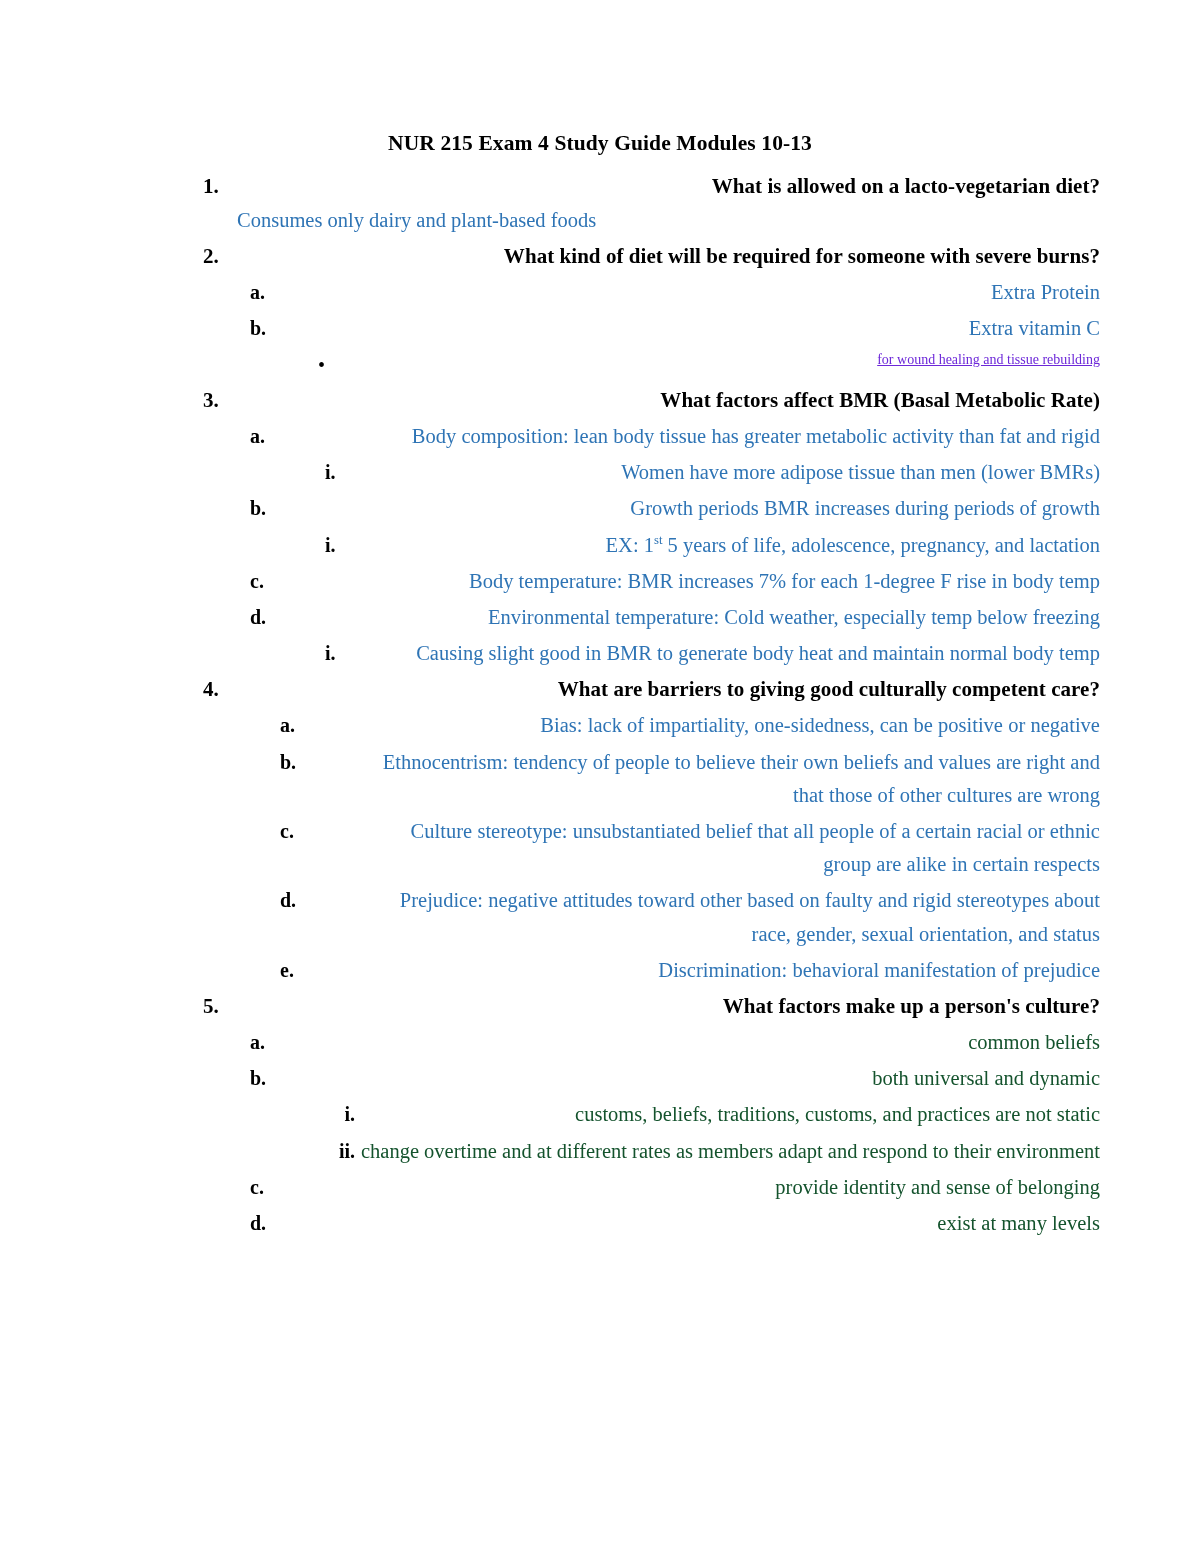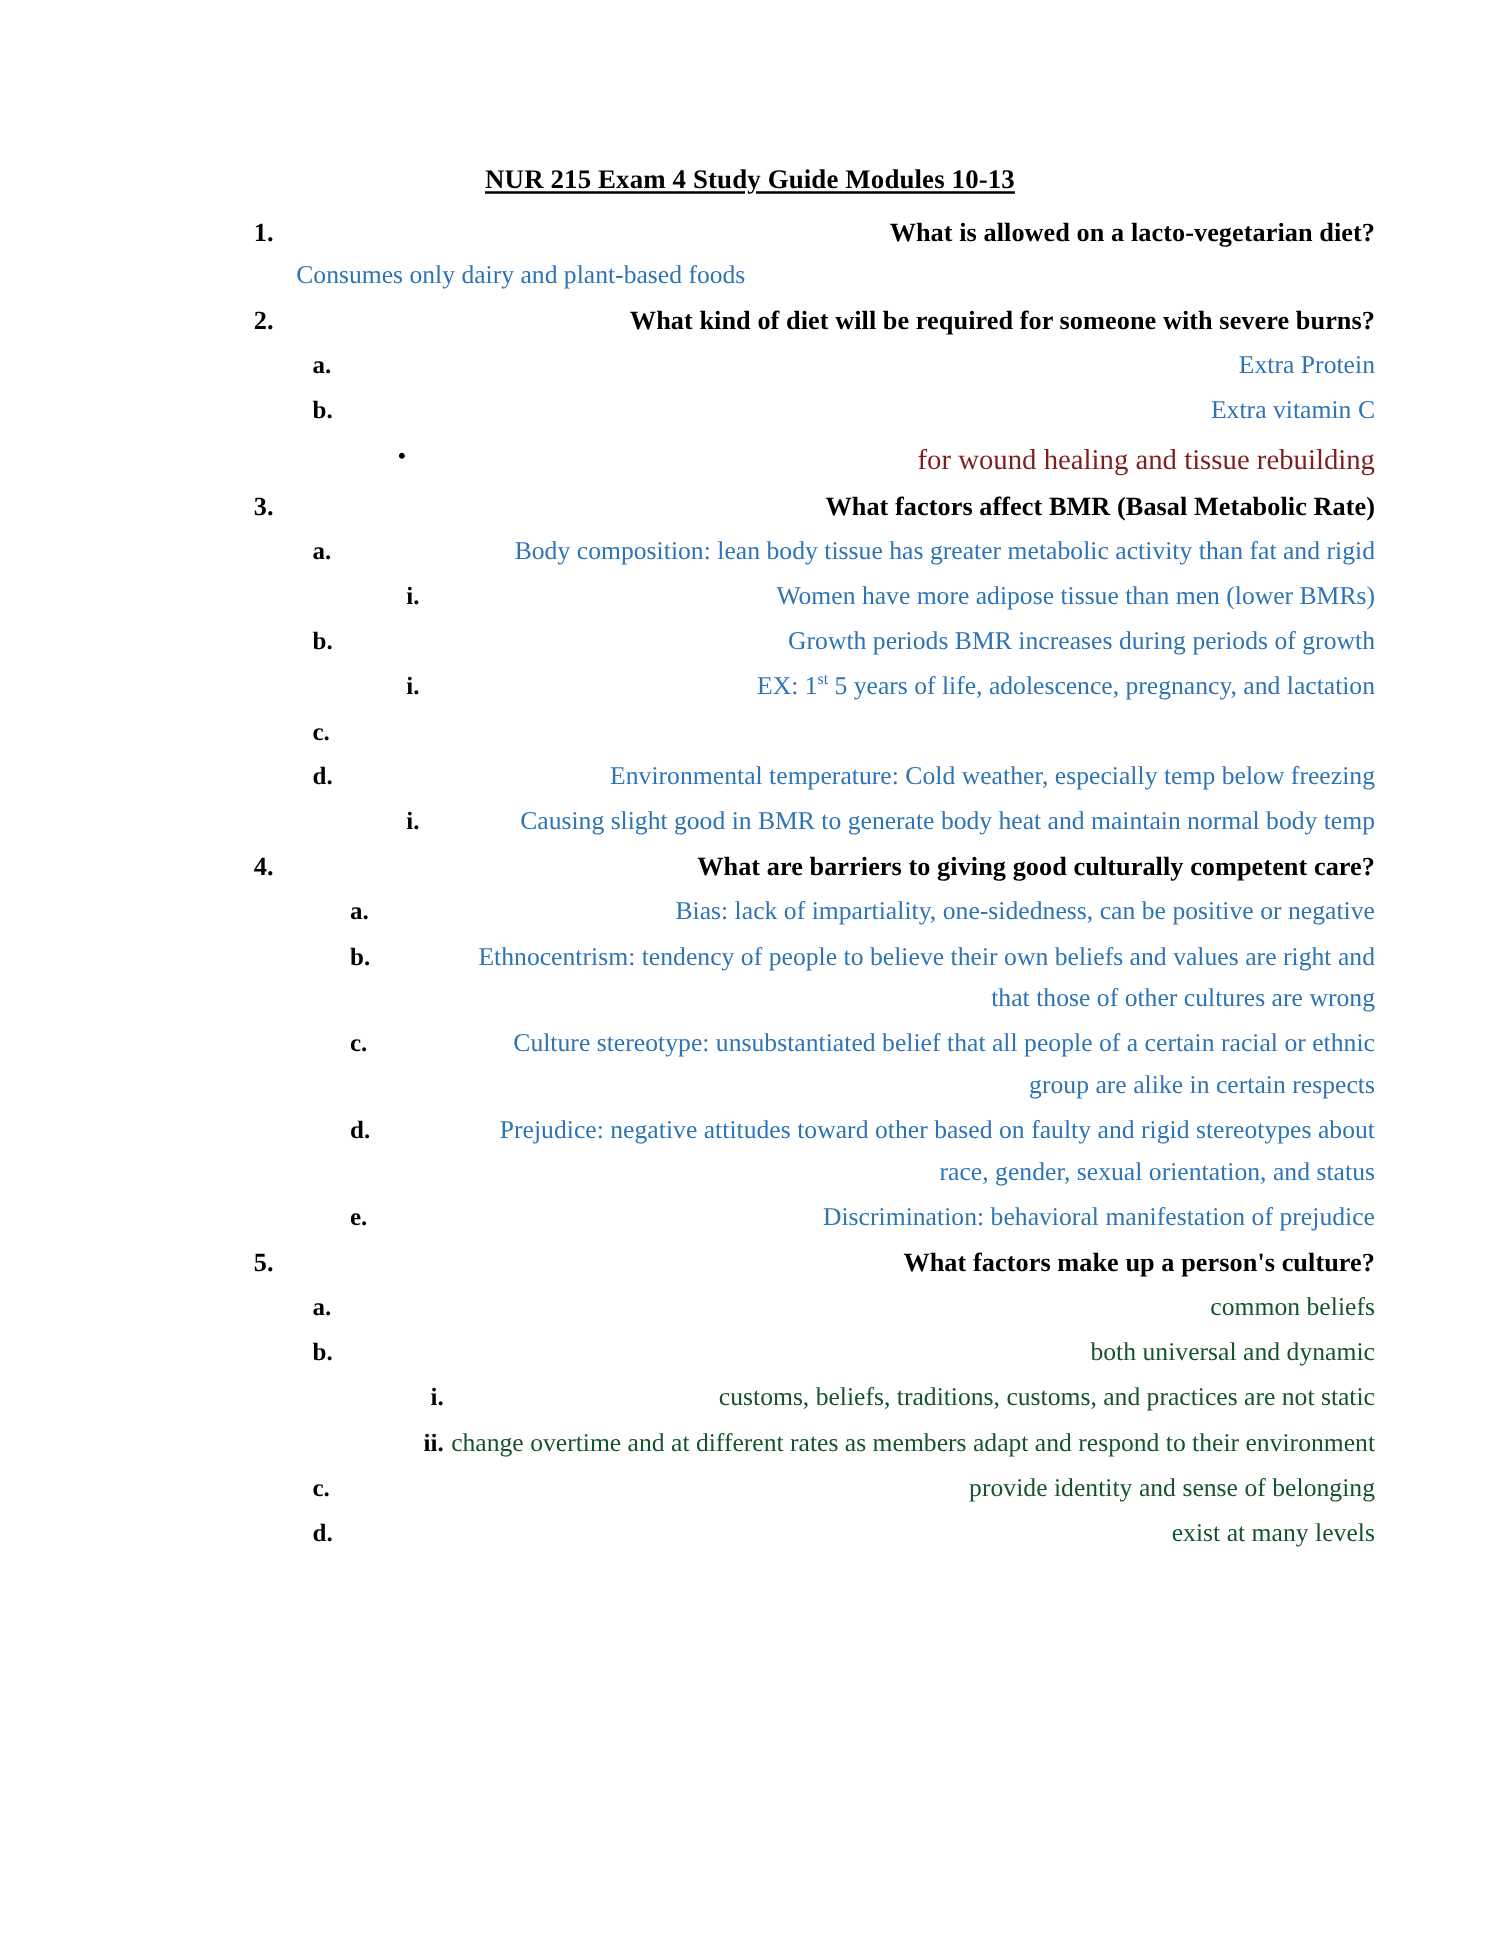--- a/index.html
+++ b/index.html
@@ -21,21 +21,20 @@
     box-sizing: border-box;
     padding: 130px 100px 0 100px;
   }
 
   
   .doc-title {
     text-align: center;
     font-size: 21.5px;
     font-weight: bold;
     letter-spacing: 0.1px;
-    text-decoration: underline;
     text-underline-offset: 3px;
     margin: 0 0 12px 0;
     line-height: 1.25;
   }
 
   
   .row {
     display: flex;
     align-items: flex-start;
     line-height: 1.62;
@@ -126,22 +125,23 @@
   .lvlb {
     padding-left: 218px;     
     margin-top: 3px;
   }
   .lvlb > .marker {
     width: 30px;
     font-size: 20px;
     font-weight: normal;
   }
   .lvlb > .txt {
-    font-size: 23px;
-    color: #7f1d1d;
+    font-size: 14px;
+    color: #6d28d9;
+    text-decoration: underline;
   }
 
   
   .blue-light > .txt,
   .blue-light.answer-plain { color: #14532d; }
 
   
   .txt sup {
     font-size: 0.62em;
     vertical-align: super;
@@ -193,20 +193,21 @@
   <div class="row lvl2">
     <span class="marker">b.</span>
     <span class="txt">Growth periods BMR increases during periods of growth</span>
   </div>
   <div class="row lvl3">
     <span class="marker">i.</span>
     <span class="txt"><span>EX: 1</span><sup>st</sup><span> 5 years of life, adolescence, pregnancy, and lactation</span></span>
   </div>
   <div class="row lvl2">
     <span class="marker">c.</span>
+    <span class="txt">Body temperature: BMR increases 7% for each 1-degree F rise in body temp</span>
   </div>
   <div class="row lvl2">
     <span class="marker">d.</span>
     <span class="txt">Environmental temperature: Cold weather, especially temp below freezing</span>
   </div>
   <div class="row lvl3">
     <span class="marker">i.</span>
     <span class="txt">Causing slight good in BMR to generate body heat and maintain normal body temp</span>
   </div>
 

